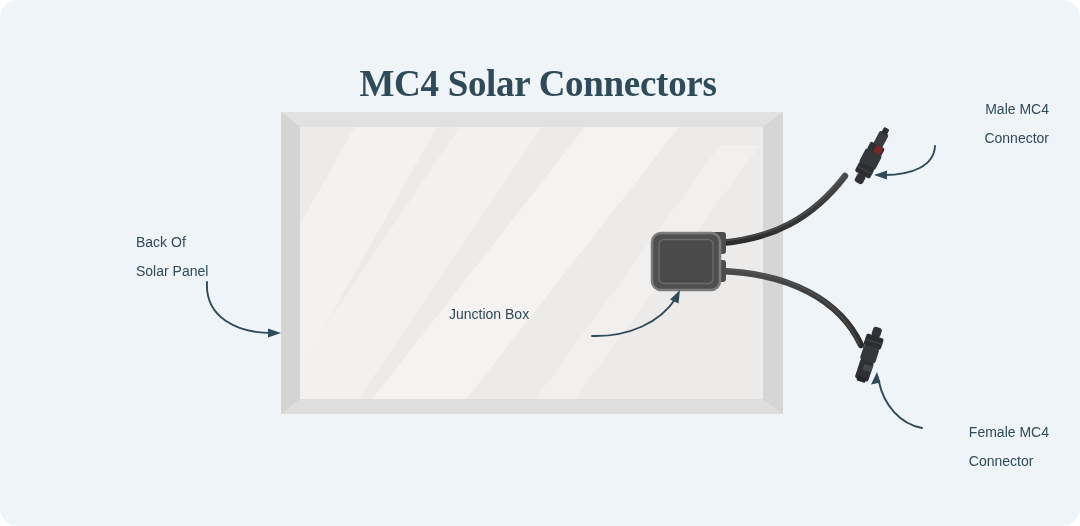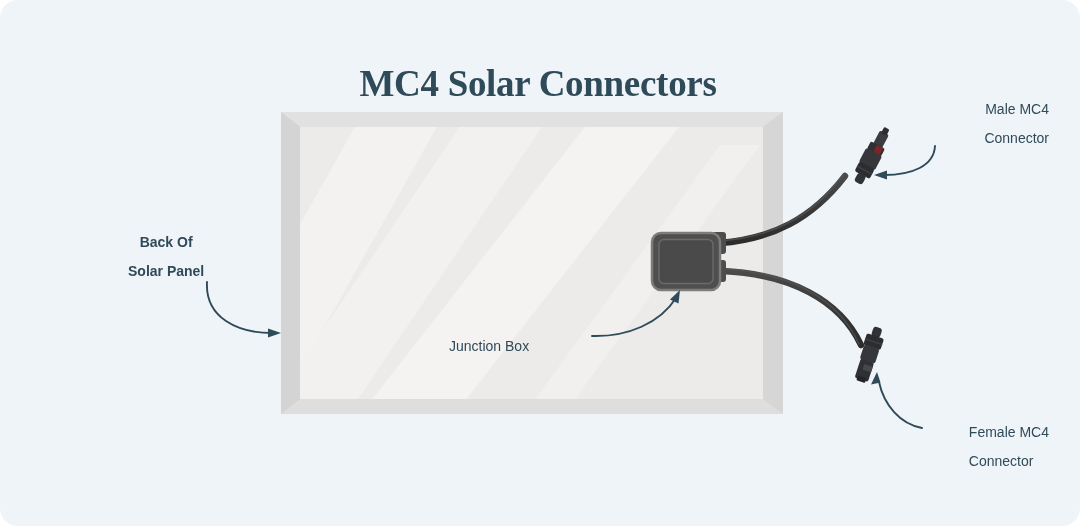--- a/index.html
+++ b/index.html
@@ -43,28 +43,27 @@
   }
   .anno-label {
     position: absolute;
     color: #2f4a58;
     font-size: 14px;
     line-height: 29px;
     font-family: "Liberation Sans", sans-serif;
     white-space: pre-line;
   }
   #label-back-of-solar-panel {
-    left: 128px;
+    left: 136px;
     top: 228px;
-    text-align: center;
-    font-weight: bold;
+    text-align: left;
   }
   #label-junction-box {
     left: 449px;
-    top: 332px;
+    top: 300px;
     text-align: center;
   }
   #label-male-mc4 {
     right: 31px;
     top: 95px;
     text-align: right;
   }
   #label-female-mc4 {
     right: 31px;
     top: 418px;

